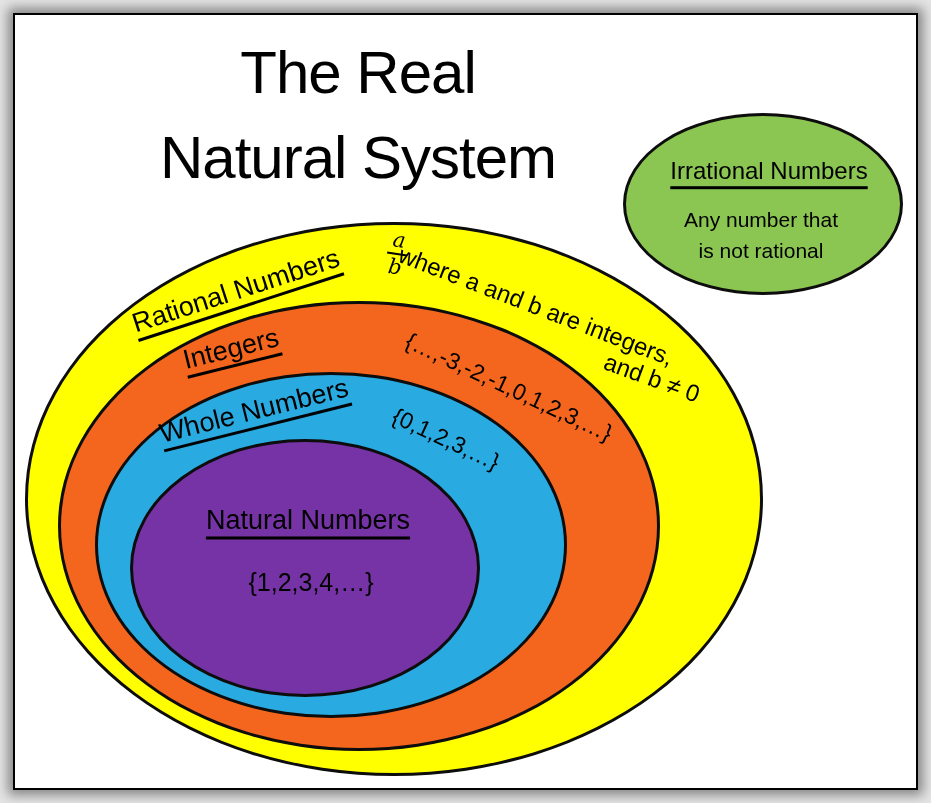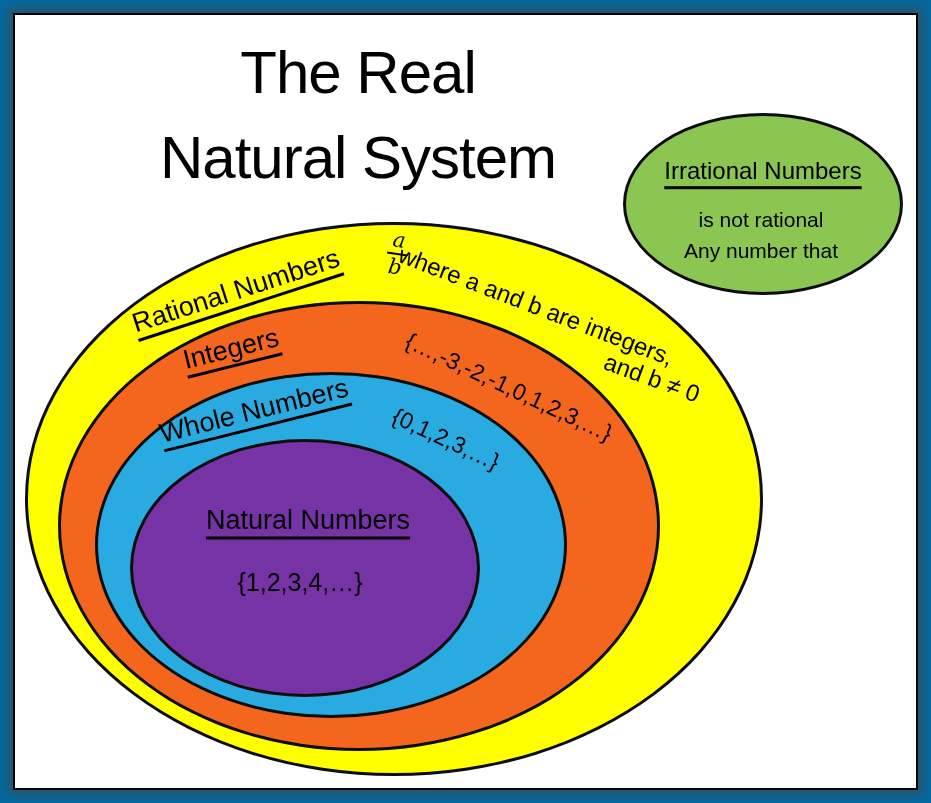--- a/index.html
+++ b/index.html
@@ -1,19 +1,19 @@
 <!DOCTYPE html>
 <html><head>
 <meta charset="utf-8">
 <style>
   html,body{margin:0;padding:0;background:#fff;}
   .canvas{
     position:relative;
     width:931px;height:803px;
-    background:#0369a1;
+    background:#e5e5e5;
     font-family:"Liberation Sans", sans-serif;
     color:#000;
     overflow:hidden;
   }
   
   .paper{
     position:absolute;
     left:13px;top:13px;right:13px;bottom:13px;
     background:#ffffff;
     border:2px solid #000000;
@@ -61,21 +61,21 @@
     width:20px;height:0;
     border-top:2.5px solid #000;
     margin:2px 0;
   }
   .green-body{
     text-align:center;
     font-size:21px;
     line-height:31px;
     white-space:nowrap;
   }
-  .irr-label{font-size:24px;}
+  .irr-label{font-size:24px;margin-left:6px;}
   .nat-set{font-size:25px;}
 </style>
 </head>
 <body>
 
 <div class="canvas">
 
   <div class="paper"></div>
 
   <div class="ellipse" style="left: 25px; top: 222px; width: 738px; height: 554px; background-color: rgb(255, 255, 0);"></div>
@@ -102,21 +102,21 @@
   <span class="t def" style="left:536px;top:306px;--r:21deg;">where a and b are integers,</span>
   <span class="t def" style="left:652px;top:378px;--r:20deg;">and b ≠ 0</span>
 
   <span class="t label ul" style="left:231px;top:349px;--r:-14deg;">Integers</span>
   <span class="t setnote" style="left:509px;top:387px;--r:25deg;">{…,-3,-2,-1,0,1,2,3,…}</span>
 
   <span class="t label ul" style="left:254px;top:411px;--r:-14deg;">Whole Numbers</span>
   <span class="t setnote" style="left:446px;top:439px;--r:25deg;">{0,1,2,3,…}</span>
 
   <span class="t label ul" style="left:308px;top:503px;margin-top:18px;">Natural Numbers</span>
-  <span class="t nat-set" style="left:300px;top:582px;">{1,2,3,4,…}</span>
+  <span class="t nat-set" style="left:311px;top:582px;">{1,2,3,4,…}</span>
 
   <span class="t irr-label ul" style="left:763px;top:171px;">Irrational Numbers</span>
   <div class="t green-body" style="left:761px;top:235px;">
+    <div>Any number that</div>
     <div>is not rational</div>
-    <div>Any number that</div>
   </div>
 
 </div>
 
 </body></html>

